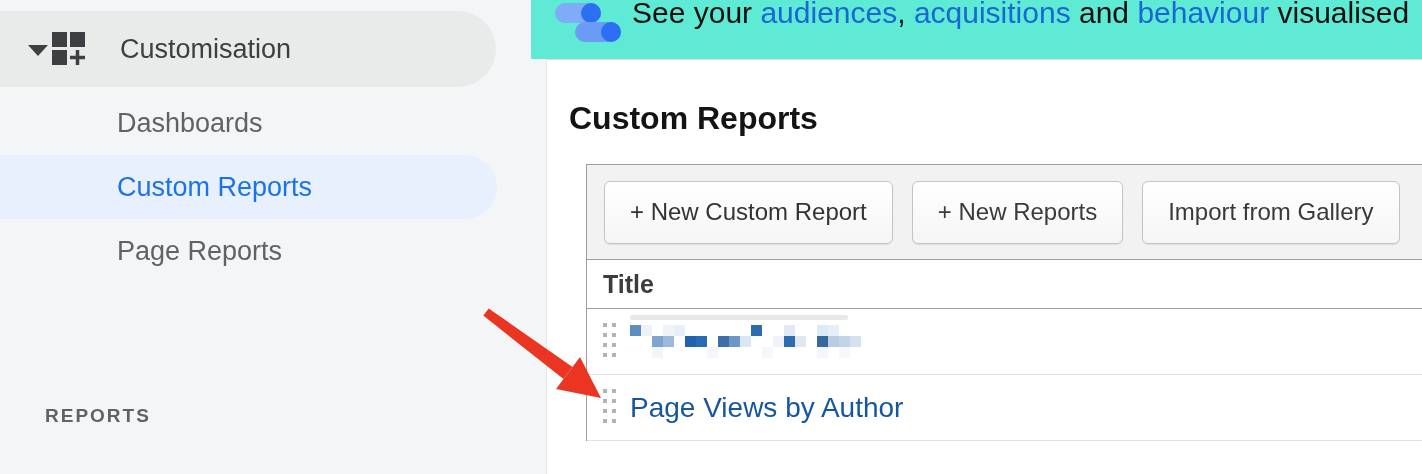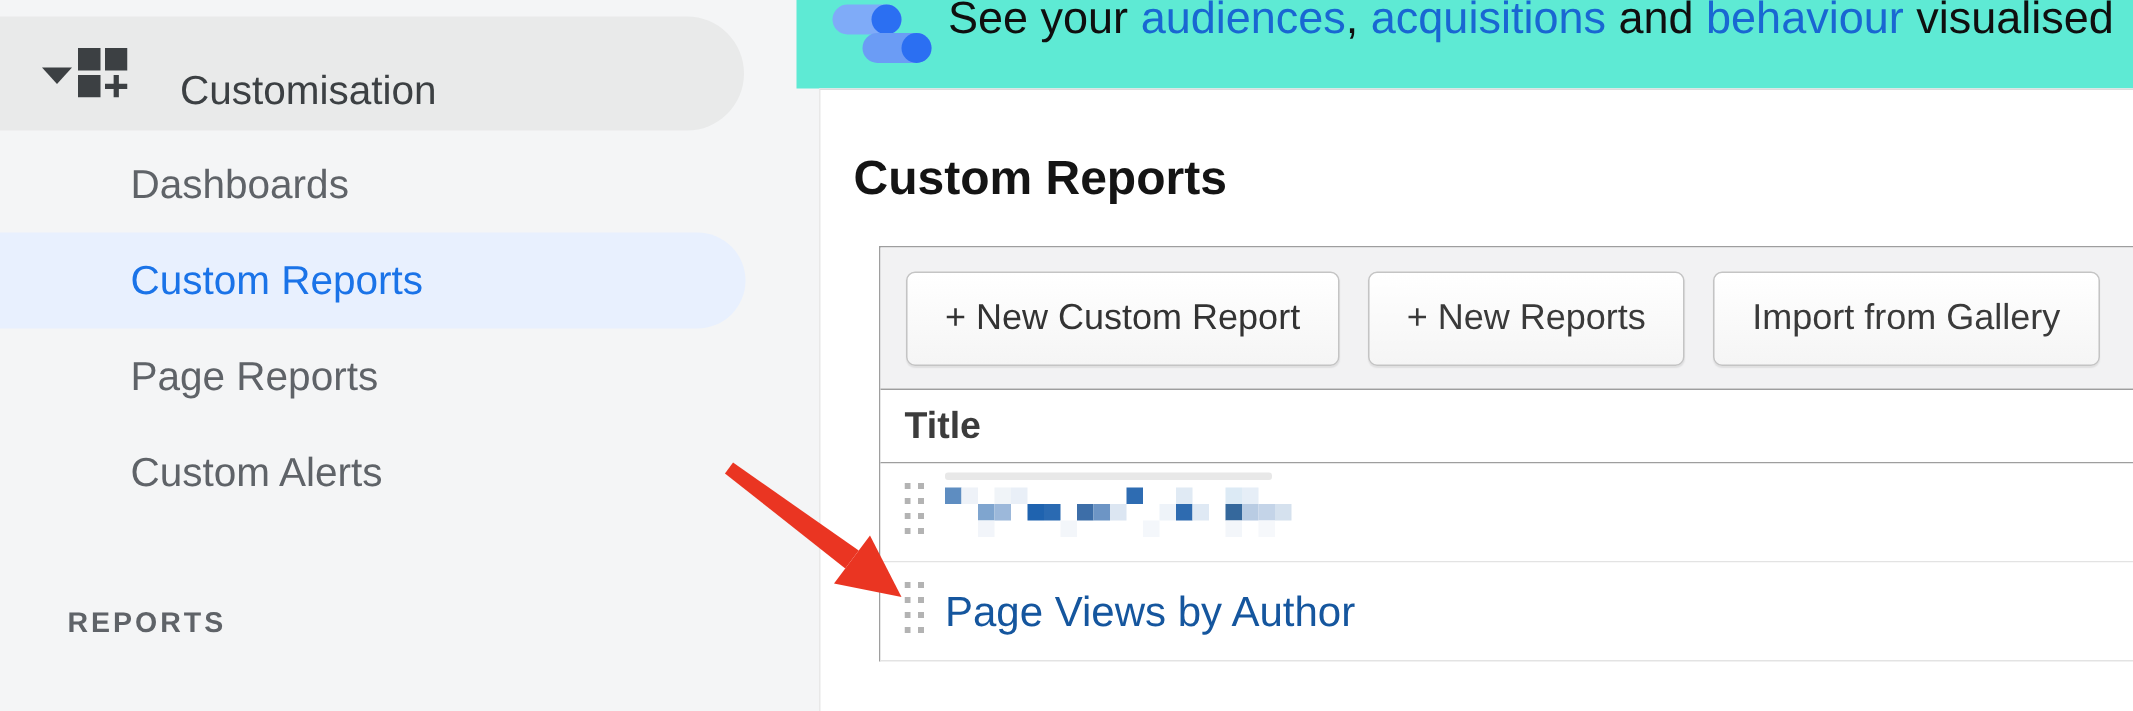--- a/index.html
+++ b/index.html
@@ -19,26 +19,26 @@
     background:var(--section-pill-bg,#e9eaea);
     border-radius:0 38px 38px 0;cursor:pointer;
   }
   .caret{
     position:absolute;left:28px;top:34px;width:0;height:0;
     border-left:10px solid transparent;border-right:10px solid transparent;
     border-top:11px solid var(--section-text,#3c4043);
   }
   .custz-icon{position:absolute;left:52px;top:21px;}
   .section-label{
-    position:absolute;left:120px;top:11px;height:76px;line-height:76px;
+    position:absolute;left:120px;top:0;height:76px;line-height:76px;
     font-size:27px;color:var(--section-text,#3c4043);
   }
   .nav-item{
     position:absolute;left:0;width:497px;height:64px;line-height:64px;
-    padding-left:87px;box-sizing:border-box;
+    padding-left:117px;box-sizing:border-box;
     font-size:27px;color:var(--nav-text,#5f6368);cursor:pointer;white-space:nowrap;
   }
   .nav-item.active{
     background:var(--active-pill-bg,#e8f0fe);
     color:var(--active-text,#1a73e8);
     border-radius:0 32px 32px 0;
   }
   .nav-0{top:91px}.nav-1{top:155px}.nav-2{top:219px}.nav-3{top:283px}
   .reports-label{
     position:absolute;left:45px;top:405px;
@@ -126,21 +126,20 @@
         <rect x="0" y="18" width="15" height="15" fill="#3c4043"></rect>
         <path d="M25.5 18 v15 M18 25.5 h15" stroke="#3c4043" stroke-width="3.5" fill="none"></path>
       </svg>
     </span>
     <span class="section-label">Customisation</span>
   </div>
 
   <div class="nav-item nav-0">Dashboards</div>
   <div class="nav-item nav-1 active">Custom Reports</div>
   <div class="nav-item nav-2">Page Reports</div>
-  <div class="nav-item nav-3">Custom Alerts</div>
 
   <div class="reports-label">REPORTS</div>
 </div>
 
 <div class="topbar">
   <span class="toggles-icon">
     <span class="pill pill-top">
         <span class="knob"></span>
       </span>
     <span class="pill pill-bottom">

